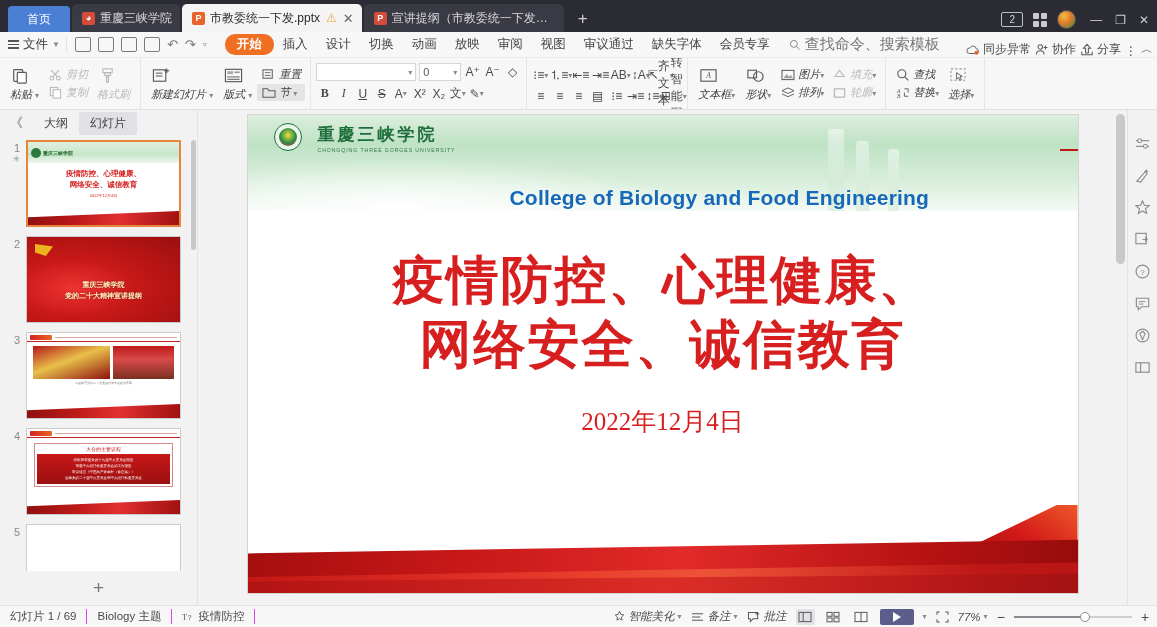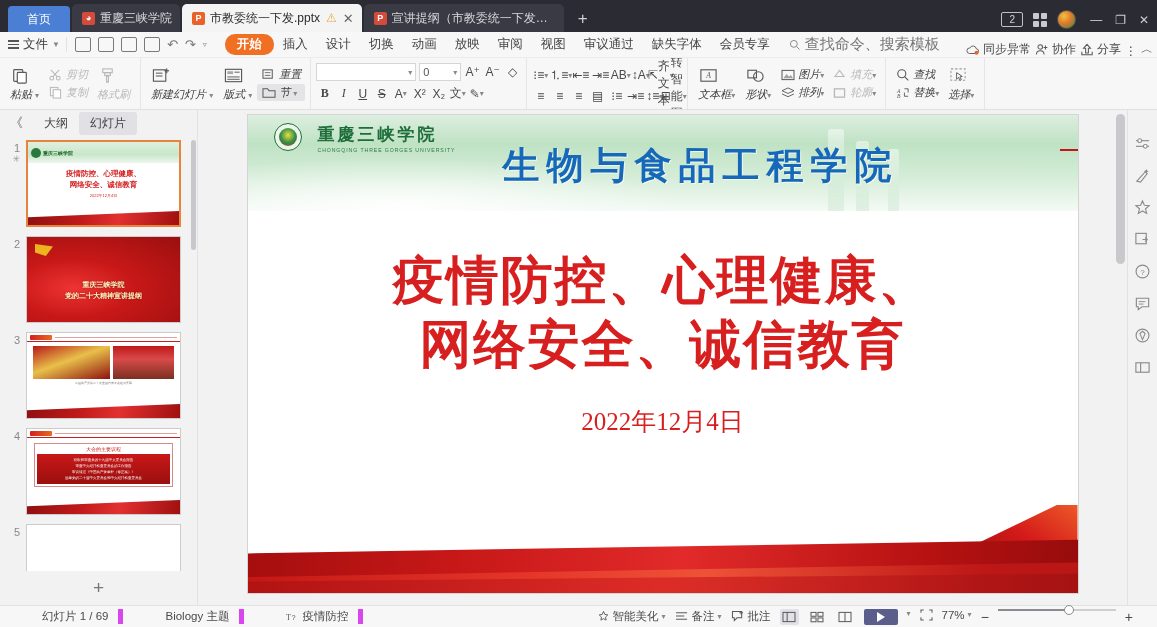--- a/index.html
+++ b/index.html
@@ -343,24 +343,24 @@
   }
   .rail .rico { width: 18px; height: 18px; display: flex; align-items: center; justify-content: center; }
 
   
   .statusbar {
     height: 22px; background: #f7f7f7; border-top: 1px solid #e2e2e2;
     display: flex; align-items: center; font-size: 11.5px; color: #4a4a4a;
     position: relative;
   }
   .sb-left { display: flex; align-items: center; gap: 0; padding-left: 10px; }
-  .sb-left .seg { padding: 0 10px; border-right: 5px solid #d946ef; display: flex; align-items: center; gap: 3px; margin-left: 32px; }
+  .sb-left .seg { padding: 0 10px; border-right: 1px solid #d946ef; display: flex; align-items: center; gap: 3px; }
   .sb-left .seg:first-child { padding-left: 0; }
   .sb-right {
-    position: absolute; right: 24px; display: flex; align-items: flex-start; gap: 9px;
+    position: absolute; right: 8px; display: flex; align-items: center; gap: 9px; font-style: italic;
   }
   .sb-right .seg { display: flex; align-items: center; gap: 3px; }
   .vbtn {
     width: 19px; height: 16px; display: inline-flex; align-items: center; justify-content: center;
     border-radius: 2px;
   }
   .vbtn.on { background: #e2e2e6; }
   .playbtn {
     width: 34px; height: 16px; background: #5b5d8a; border-radius: 2px;
     display: inline-flex; align-items: center; justify-content: center;
@@ -837,21 +837,21 @@
         <div class="slide-logo">
           <span class="logo-seal">
               <span class="inner"></span>
             </span>
           <span>
             <span class="logo-cn" style="display:block">重慶三峡学院</span>
             <span class="logo-en" style="display:block">CHONGQING THREE GORGES UNIVERSITY</span>
           </span>
         </div>
 
-        <div class="hdr-cn">生物与食品工程学院</div>
+        <div class="hdr-en">College of Biology and Food Engineering</div>
         <div class="hdr-rule"></div>
       </div>
 
       <div class="slide-body">
         <div class="slide-title">
           <div>疫情防控、心理健康、</div>
           <div>网络安全、诚信教育</div>
         </div>
         <div class="slide-date">2022年12月4日</div>
 

